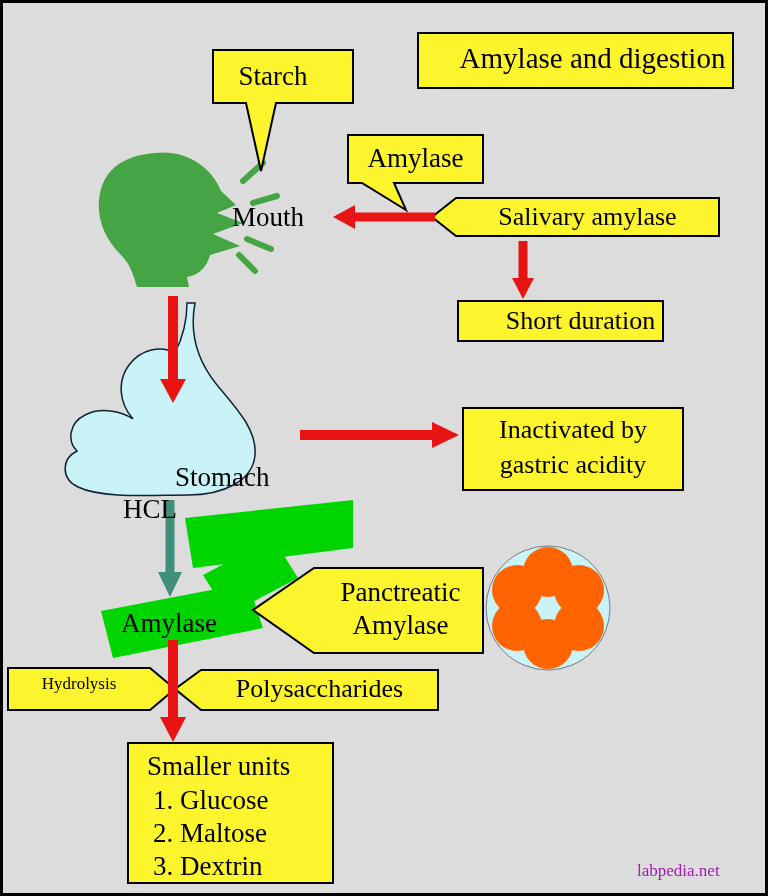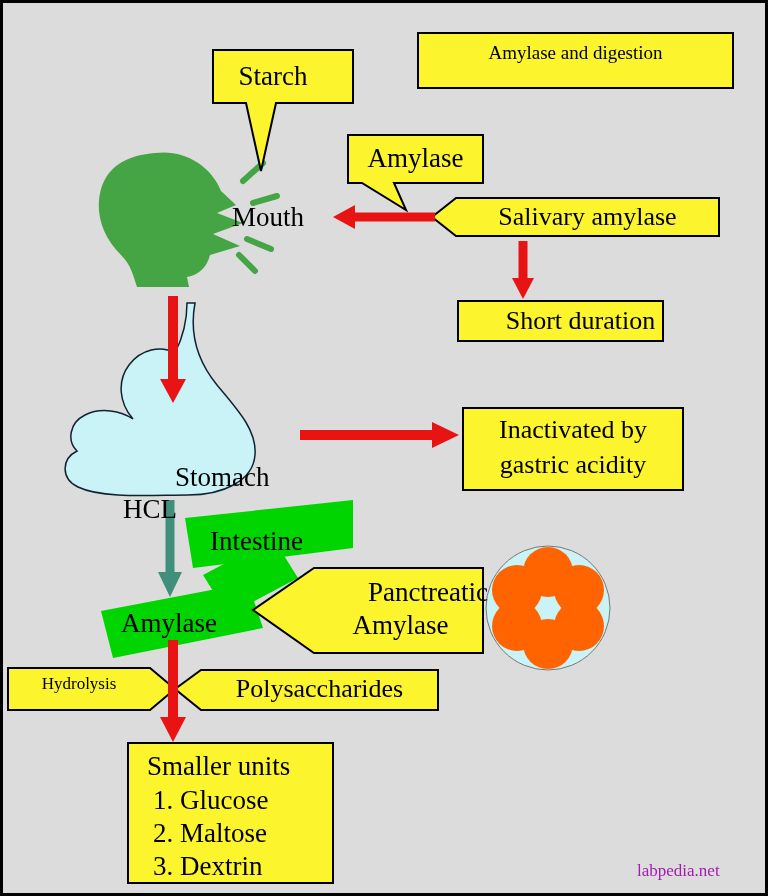--- a/index.html
+++ b/index.html
@@ -15,21 +15,21 @@
   }
   #shapes { position: absolute; left: 0; top: 0; width: 768px; height: 896px; }
   .txt {
     position: absolute;
     color: #000;
     font-size: 27px;
     line-height: 1.15;
     white-space: nowrap;
   }
   .center { text-align: center; }
-  .title-txt { font-size: 19px; }
+  .title-txt { font-size: 29px; padding-left: 17px; }
   .small-list { line-height: 33px; }
   .watermark { font-size: 17px; color: #a21caf; }
 </style>
 </head>
 <body>
 
 <div id="canvas">
 
   <svg id="shapes" viewBox="0 0 768 896" xmlns="http://www.w3.org/2000/svg">
 
@@ -119,25 +119,24 @@
 
   <div class="txt" style="left:229px; top:199px;">Mouth</div>
 
   <div class="txt" style="left:172px; top:415px;margin-top:44px;">Stomach</div>
 
   <div class="txt" style="left:120px; top:445px;margin-top:46px;">HCL</div>
 
   <div class="txt center" style="left:460px; top:412px; width:220px; font-size:26px;">Inactivated by</div>
   <div class="txt center" style="left:460px; top:447px; width:220px; font-size:26px;">gastric acidity</div>
 
-  <div class="txt" style="left:207px; top:523px;">Intestine</div>
 
   <div class="txt" style="left:118px; top:605px;">Amylase</div>
 
-  <div class="txt center" style="left:310px; top:574px; width:175px;text-align:right;">Panctreatic</div>
+  <div class="txt center" style="left:310px; top:574px; width:175px;">Panctreatic</div>
   <div class="txt center" style="left:310px; top:607px; width:175px;">Amylase</div>
 
   <div class="txt center" style="left:5px; top:671px; width:142px; font-size:17px;">Hydrolysis</div>
 
   <div class="txt center" style="left:198px; top:671px; width:237px; font-size:26px;">Polysaccharides</div>
 
   <div class="txt small-list" style="left:144px; top:747px;">Smaller units</div>
   <div class="txt small-list" style="left:150px; top:781px;">1. Glucose</div>
   <div class="txt small-list" style="left:150px; top:814px;">2. Maltose</div>
   <div class="txt small-list" style="left:150px; top:847px;">3. Dextrin</div>

